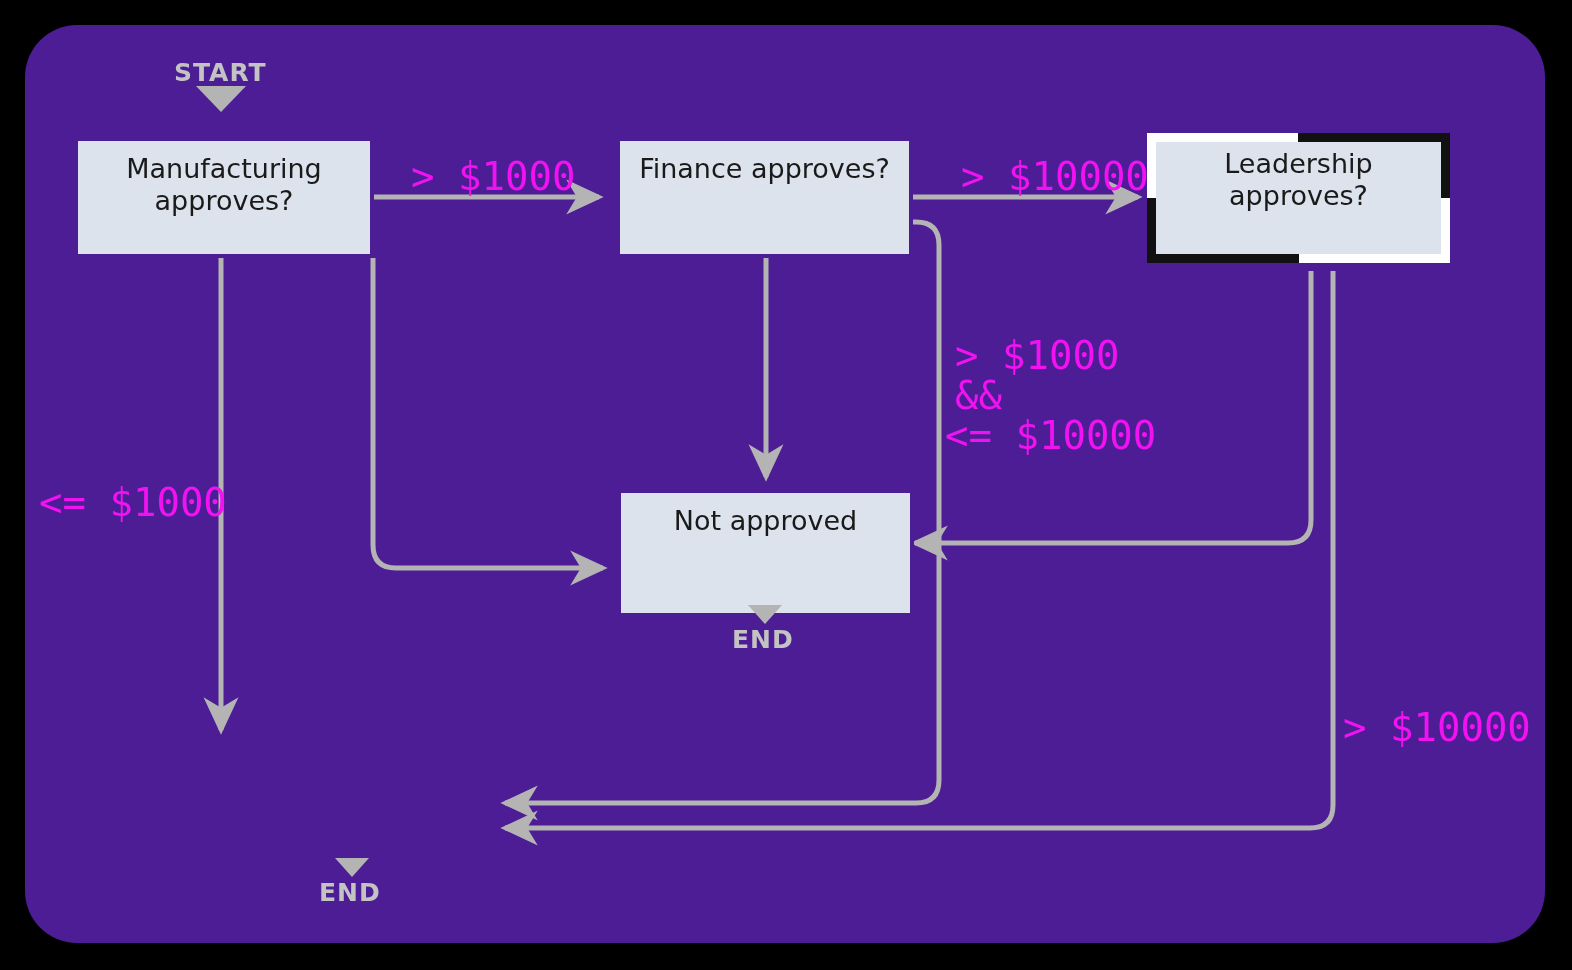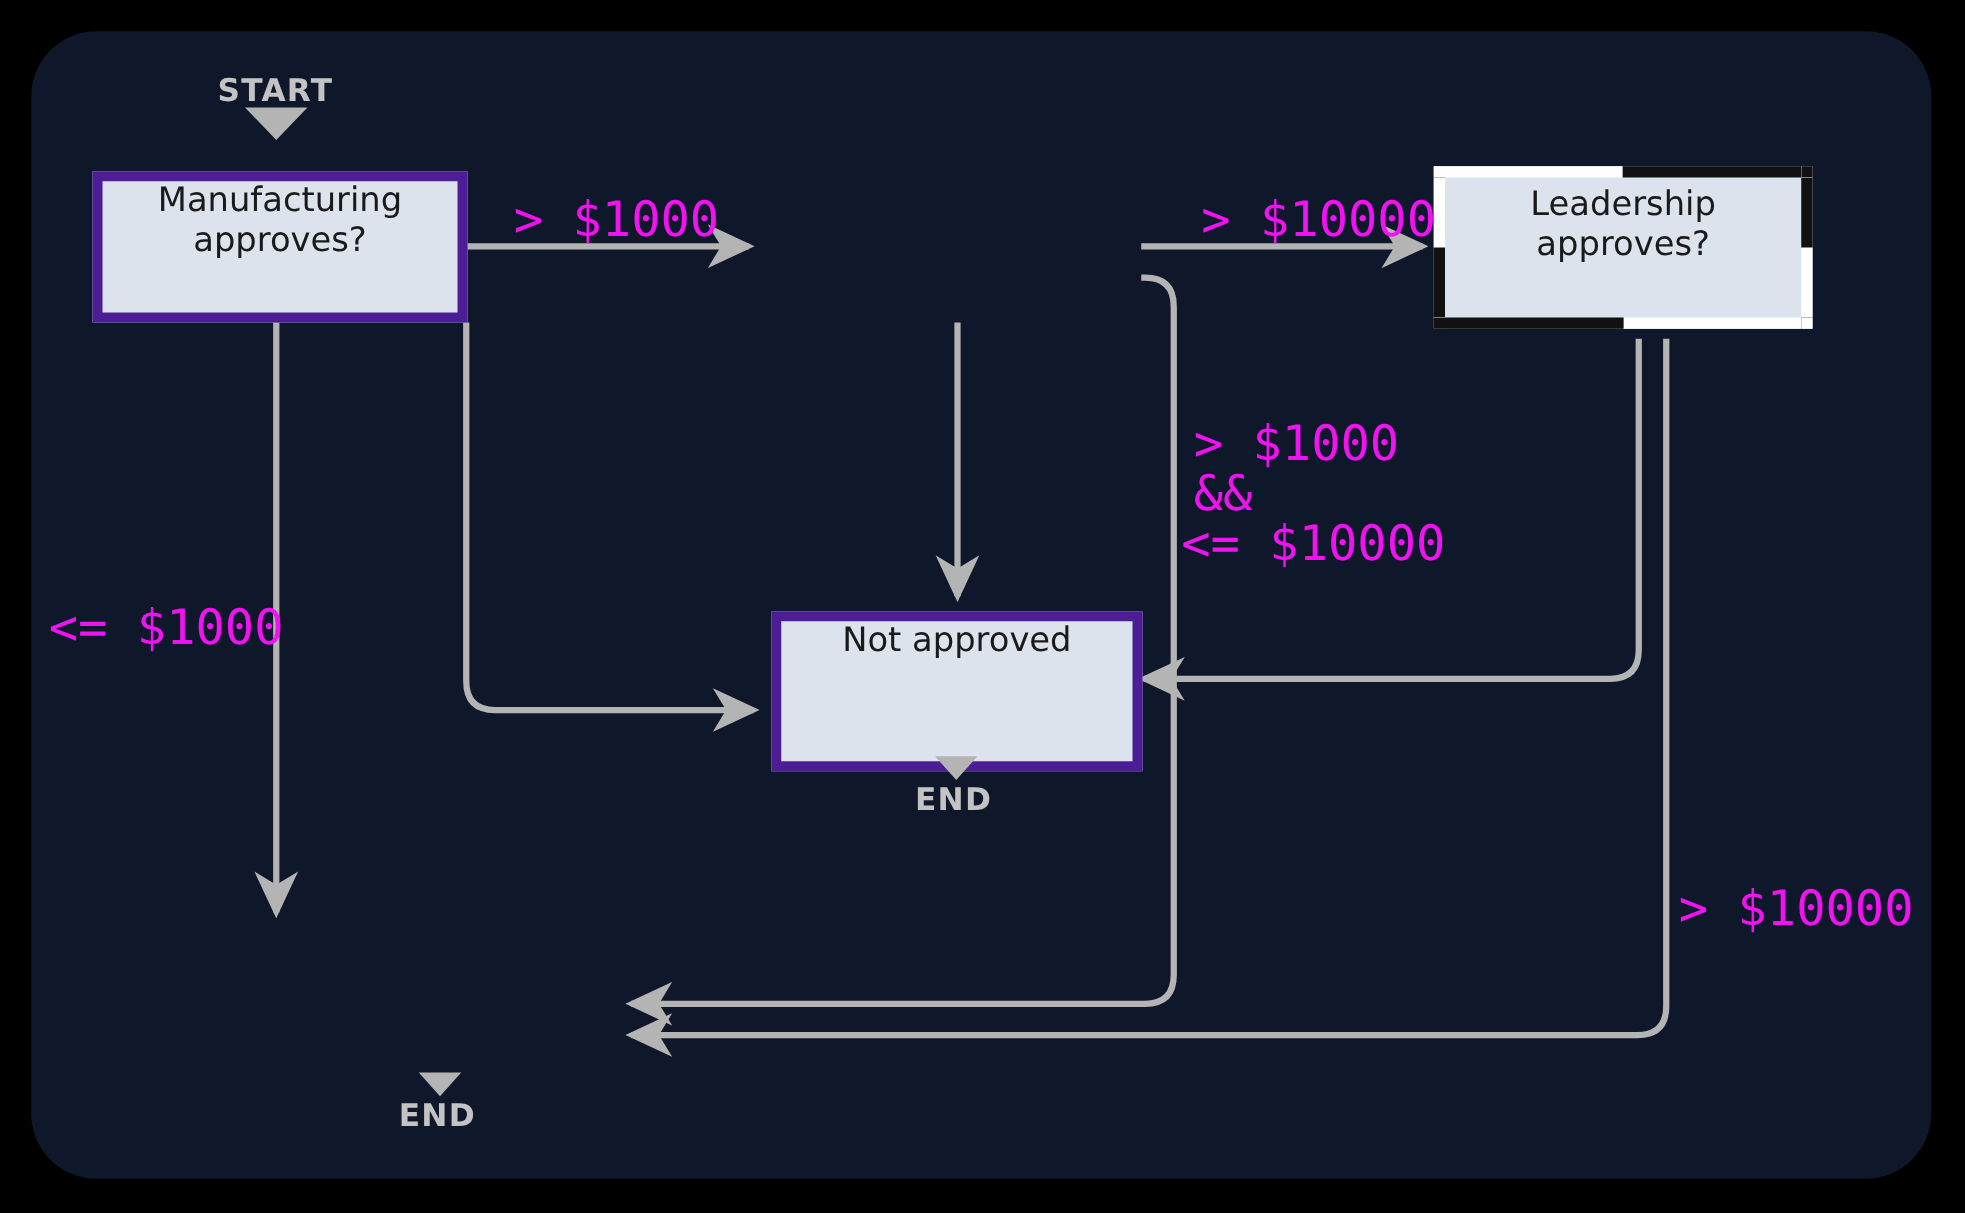--- a/index.html
+++ b/index.html
@@ -15,21 +15,21 @@
     width: 1572px;
     height: 970px;
     background: #000000;
   }
   #canvas {
     position: absolute;
     left: 25px;
     top: 25px;
     width: 1520px;
     height: 918px;
-    background: #0f172a;
+    background: #4c1d95;
     border-radius: 52px;
     overflow: hidden;
   }
   #diagram {
     position: absolute;
     left: 0;
     top: 0;
     width: 1520px;
     height: 918px;
   }
@@ -38,26 +38,27 @@
     left: 0;
     top: 0;
     width: 1520px;
     height: 918px;
     overflow: visible;
   }
   .node {
     position: absolute;
     box-sizing: border-box;
     background: #dde3ed;
-    border: 8px solid #4c1d95;
+    border: 4px solid #4c1d95;
     font-family: "DejaVu Sans", "Liberation Sans", sans-serif;
     font-size: 27px;
     color: #1a1a1a;
     text-align: center;
     line-height: 1.18;
+    padding-top: 12px;
   }
   .node.selected {
     border: 9px dotted #2b2b2b;
     border-style: solid;
     border-image: repeating-conic-gradient(#111 0% 25%, #ffffff 0% 50%) 9 / 9px / 0 round;
     padding-top: 6px;
   }
   .edge-label {
     position: absolute;
     font-family: "DejaVu Sans Mono", "Liberation Mono", monospace;
@@ -127,20 +128,23 @@
       </svg>
 
       <div class="terminal-label" style="left: 149px; top: 33px;">START</div>
       <div class="tri tri-down" style="left: 171px; top: 61px;"></div>
 
       <div class="node" style="left: 49px; top: 112px; width: 300px; height: 121px;">
         <div>Manufacturing</div>
         <div>approves?</div>
       </div>
 
+      <div class="node" style="left: 591px; top: 112px; width: 297px; height: 121px;">
+        <div>Finance approves?</div>
+      </div>
 
       <div class="node selected" style="left: 1122px; top: 108px; width: 303px; height: 130px;">
         <div>Leadership</div>
         <div>approves?</div>
       </div>
 
       <div class="node" style="left: 592px; top: 464px; width: 297px; height: 128px;">
         <div>Not approved</div>
       </div>
       <div class="tri tri-down small" style="left: 723px; top: 580px;"></div>

